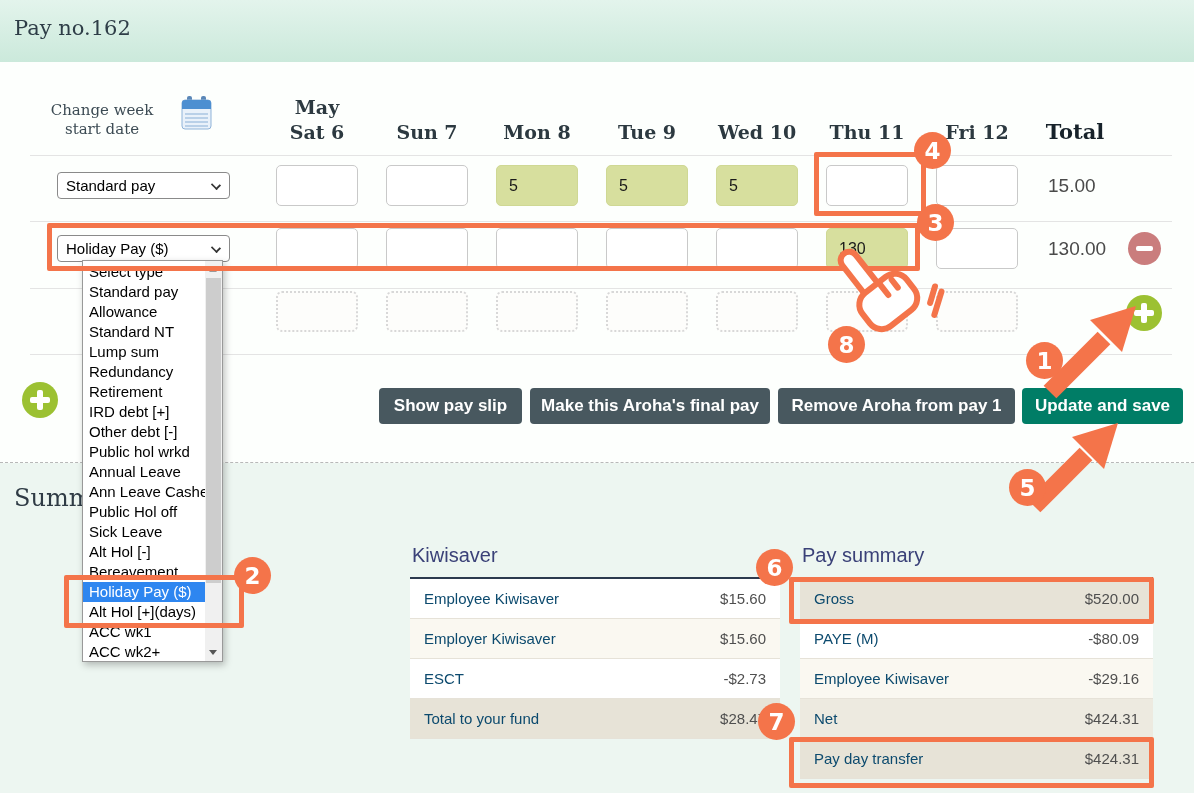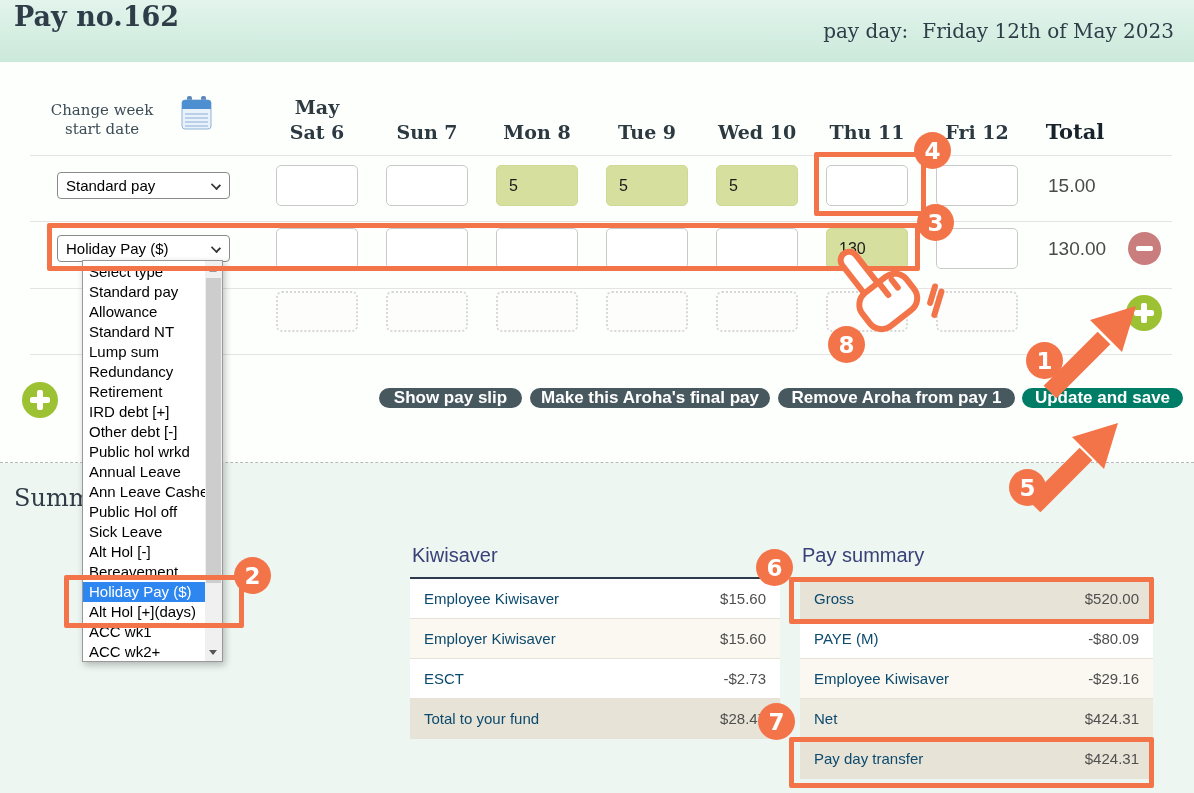--- a/index.html
+++ b/index.html
@@ -3,22 +3,22 @@
 <meta charset="utf-8">
 <style>
   * { margin:0; padding:0; box-sizing:border-box; }
   body { background:#fff; }
   .page { position:relative; width:1194px; height:793px; overflow:hidden;
           background:#fdfffd; font-family:"Liberation Sans", sans-serif; }
 
   
   .top-bar { position:absolute; left:0; top:0; width:100%; height:62px;
              background:linear-gradient(#e3f4ec,#cbe9db); }
-  .page-title { position:absolute; left:14px; top:1px; font-family:"DejaVu Serif",serif;
-                font-size:27px; font-weight:700; color:#2e3d47; }
+  .page-title { position:absolute; left:14px; top:16px; font-family:"DejaVu Serif",serif;
+                font-size:21px; font-weight:400; color:#2e3d47; }
   .payday { position:absolute; right:20px; top:19px; font-family:"DejaVu Serif",serif;
             font-size:20px; color:#2e3d47; }
   .payday .lbl { margin-right:14px; }
 
   
   .cw-label { position:absolute; left:32px; top:101px; width:140px; text-align:center;
               font-family:"DejaVu Serif",serif; font-size:15px; line-height:19px; color:#3c4b54; }
   .cal-icon { position:absolute; left:181px; top:96px; width:31px; height:35px; cursor:pointer; }
   .month-h { position:absolute; top:96px; width:82px; text-align:center;
              font-family:"DejaVu Serif",serif; font-size:19px; font-weight:600; color:#2c3940; }
@@ -52,23 +52,23 @@
   .minus-btn::before { content:""; position:absolute; left:8px; top:14px; width:17px;
                        height:5px; border-radius:2px; background:#fff; }
   .plus-btn { position:absolute; width:36px; height:36px; border-radius:50%;
               background:#9cc132; cursor:pointer; }
   .plus-btn::before { content:""; position:absolute; left:8px; top:15px; width:20px;
                       height:6px; border-radius:2px; background:#fff; }
   .plus-btn::after { content:""; position:absolute; left:15px; top:8px; width:6px;
                      height:20px; border-radius:2px; background:#fff; }
 
   
-  .btn { position:absolute; top:388px; height:20px; background:#48585f; color:#fff;
+  .btn { position:absolute; top:388px; height:36px; background:#48585f; color:#fff;
          font-family:"Liberation Sans",sans-serif; font-weight:bold; font-size:17px;
-         border:none; border-radius:10px; cursor:pointer; }
+         border:none; border-radius:4px; cursor:pointer; }
   .btn.primary { background:#007d66; }
 
   
   .listbox { position:absolute; left:82px; top:260px; width:141px; height:402px;
              background:#fff; border:1px solid #999; box-shadow:2px 3px 7px rgba(0,0,0,.25);
              z-index:5; }
   .lb-items { position:absolute; left:0; top:1px; right:0; }
   .lb-item { height:20px; line-height:20px; font-size:15px; padding-left:6px;
              white-space:nowrap; overflow:hidden; color:#000; cursor:default; }
   .lb-item.selected { background:#2e86f0; color:#fff; }
@@ -111,23 +111,20 @@
   .overlay-svg { position:absolute; left:0; top:0; width:1194px; height:793px;
                  z-index:9; pointer-events:none; }
 </style>
 </head>
 <body>
 
 <div class="page">
 
   <div class="top-bar">
     <div class="page-title">Pay no.162</div>
-    <div class="payday">
-      <span class="lbl">pay day:</span><span>Friday 12th of May 2023</span>
-    </div>
   </div>
 
   <div class="cw-label">
     <div>Change week</div>
     <div>start date</div>
   </div>
   <svg class="cal-icon" viewBox="0 0 31 35">
     <rect x="6" y="0" width="5" height="8" rx="2" fill="#5a87b8"></rect>
     <rect x="20" y="0" width="5" height="8" rx="2" fill="#5a87b8"></rect>
     <rect x="1" y="4" width="29" height="29" rx="3" fill="#e9f1fa" stroke="#8fb3d9"></rect>

